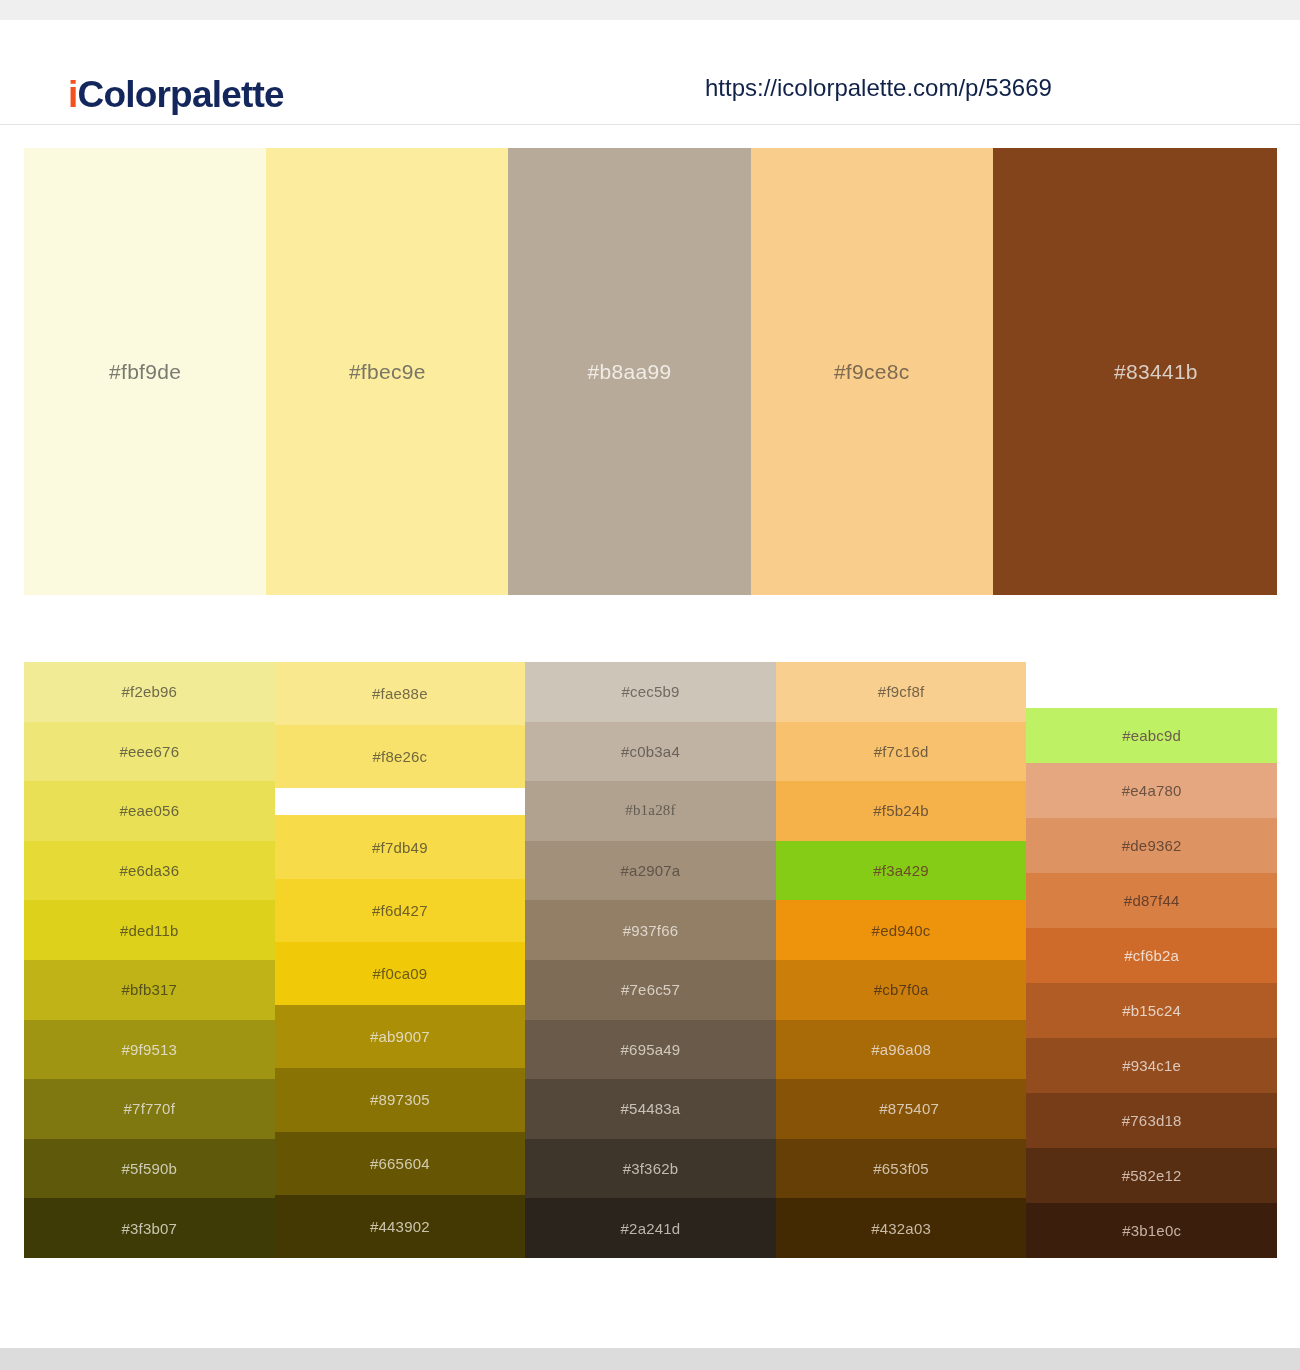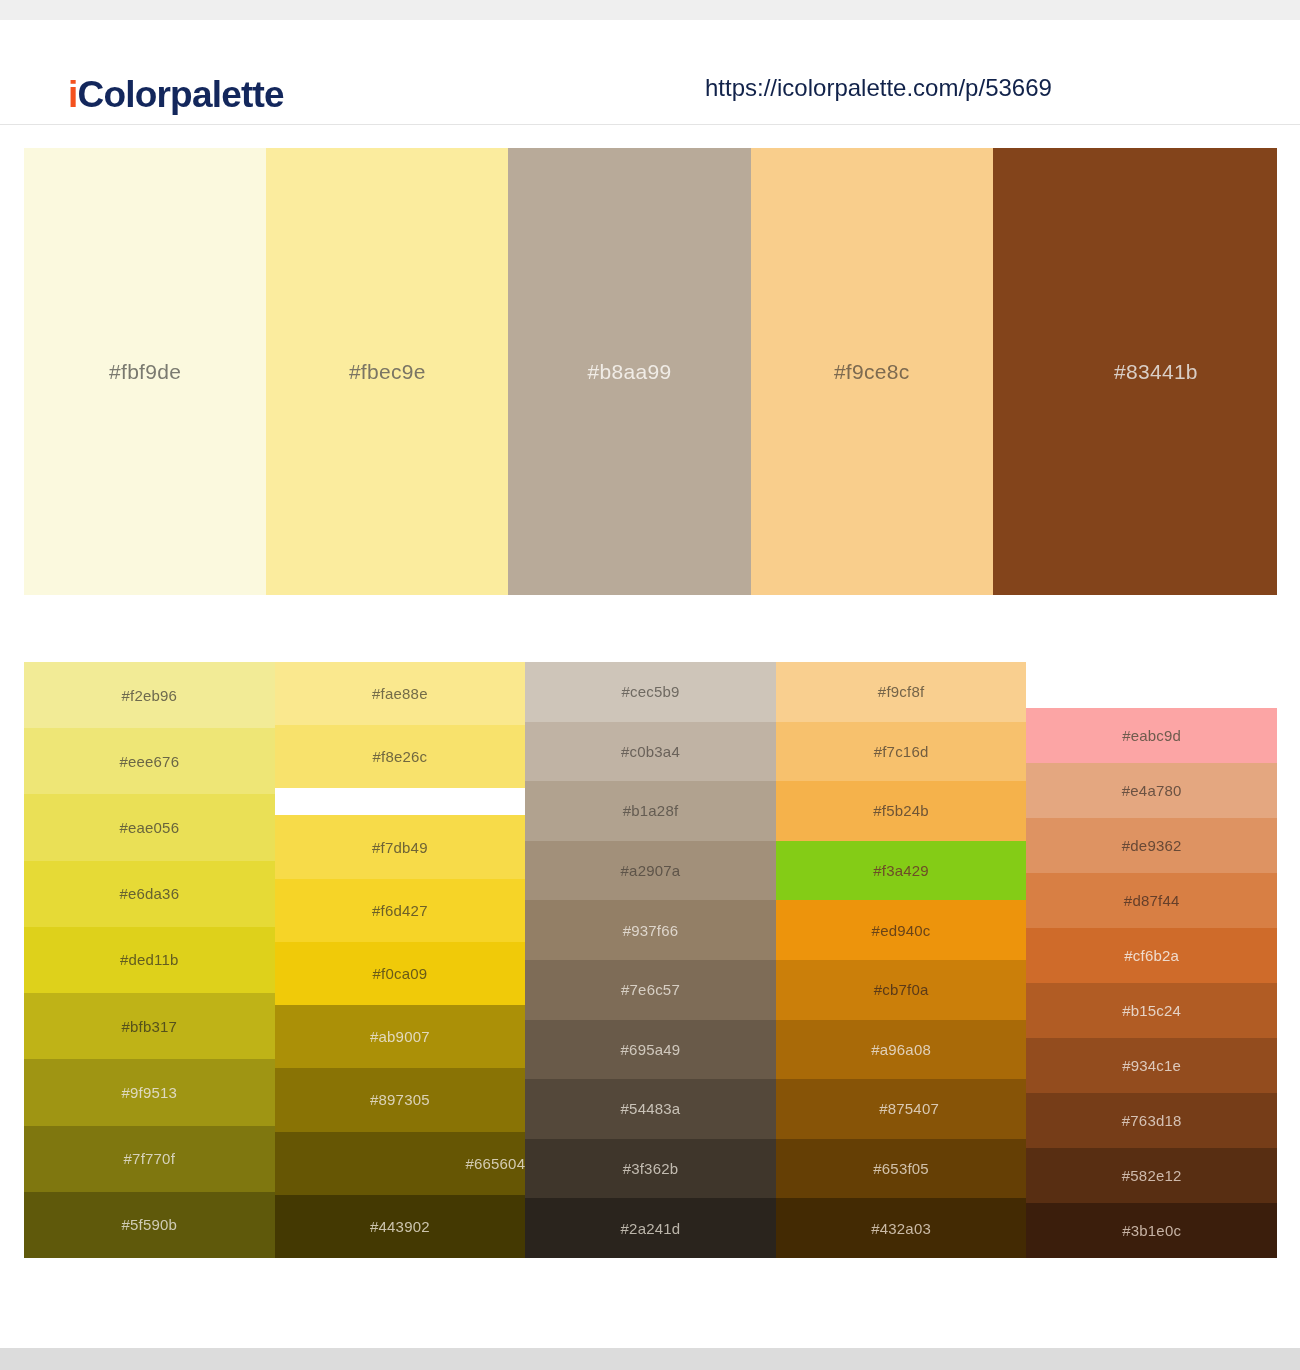--- a/index.html
+++ b/index.html
@@ -166,20 +166,23 @@
         </div>
         <div class="grid-cell" style="background: rgb(159, 149, 19); color: rgb(222, 217, 192);">
           <span>#9f9513</span>
         </div>
         <div class="grid-cell" style="background: rgb(127, 119, 15); color: rgb(214, 210, 187);">
           <span>#7f770f</span>
         </div>
         <div class="grid-cell" style="background: rgb(95, 89, 11); color: rgb(207, 203, 181);">
           <span>#5f590b</span>
         </div>
+        <div class="grid-cell" style="background: rgb(63, 59, 7); color: rgb(200, 197, 176);">
+          <span>#3f3b07</span>
+        </div>
       </div>
       <div class="grid-col">
         <div class="grid-cell" style="background: rgb(250, 232, 142); color: rgb(116, 108, 72);">
           <span>#fae88e</span>
         </div>
         <div class="grid-cell" style="background: rgb(248, 226, 108); color: rgb(113, 104, 64);">
           <span>#f8e26c</span>
         </div>
         <div class="grid-cell" style="background: rgb(247, 219, 73); color: rgb(111, 100, 54); margin-top: 27px;">
           <span>#f7db49</span>
@@ -189,35 +192,35 @@
         </div>
         <div class="grid-cell" style="background: rgb(240, 202, 9); color: rgb(106, 91, 24);">
           <span>#f0ca09</span>
         </div>
         <div class="grid-cell" style="background: rgb(171, 144, 7); color: rgb(226, 217, 189);">
           <span>#ab9007</span>
         </div>
         <div class="grid-cell" style="background: rgb(137, 115, 5); color: rgb(219, 210, 183);">
           <span>#897305</span>
         </div>
-        <div class="grid-cell" style="background: rgb(102, 86, 4); color: rgb(211, 203, 178); justify-content: flex-end;">
+        <div class="grid-cell" style="background: rgb(102, 86, 4); color: rgb(211, 203, 178);">
           <span>#665604</span>
         </div>
         <div class="grid-cell" style="background: rgb(68, 57, 2); color: rgb(204, 196, 173);">
           <span>#443902</span>
         </div>
       </div>
       <div class="grid-col">
         <div class="grid-cell" style="background: rgb(206, 197, 185); color: rgb(111, 106, 98);">
           <span>#cec5b9</span>
         </div>
         <div class="grid-cell" style="background: rgb(192, 179, 164); color: rgb(106, 98, 90);">
           <span>#c0b3a4</span>
         </div>
-        <div class="grid-cell" style="background: rgb(177, 162, 143); color: rgb(100, 92, 82);">
+        <div class="grid-cell" style="background: rgb(177, 162, 143); color: rgb(100, 92, 82); font-family: Liberation Serif, serif;">
           <span>#b1a28f</span>
         </div>
         <div class="grid-cell" style="background: rgb(162, 144, 122); color: rgb(94, 84, 73);">
           <span>#a2907a</span>
         </div>
         <div class="grid-cell" style="background: rgb(147, 127, 102); color: rgb(222, 214, 204);">
           <span>#937f66</span>
         </div>
         <div class="grid-cell" style="background: rgb(126, 108, 87); color: rgb(215, 207, 196);">
           <span>#7e6c57</span>
@@ -261,21 +264,21 @@
           <span>#875407</span>
         </div>
         <div class="grid-cell" style="background: rgb(101, 63, 5); color: rgb(209, 193, 171);">
           <span>#653f05</span>
         </div>
         <div class="grid-cell" style="background: rgb(67, 42, 3); color: rgb(202, 186, 166);">
           <span>#432a03</span>
         </div>
       </div>
       <div class="grid-col">
-        <div class="grid-cell" style="background: #fca5a5; color: rgb(111, 92, 78); margin-top: 46px;">
+        <div class="grid-cell" style="background: #bef264; color: rgb(111, 92, 78); margin-top: 46px;">
           <span>#eabc9d</span>
         </div>
         <div class="grid-cell" style="background: rgb(228, 167, 128); color: rgb(107, 82, 66);">
           <span>#e4a780</span>
         </div>
         <div class="grid-cell" style="background: rgb(222, 147, 98); color: rgb(104, 73, 54);">
           <span>#de9362</span>
         </div>
         <div class="grid-cell" style="background: rgb(216, 127, 68); color: rgb(101, 63, 42);">
           <span>#d87f44</span>

